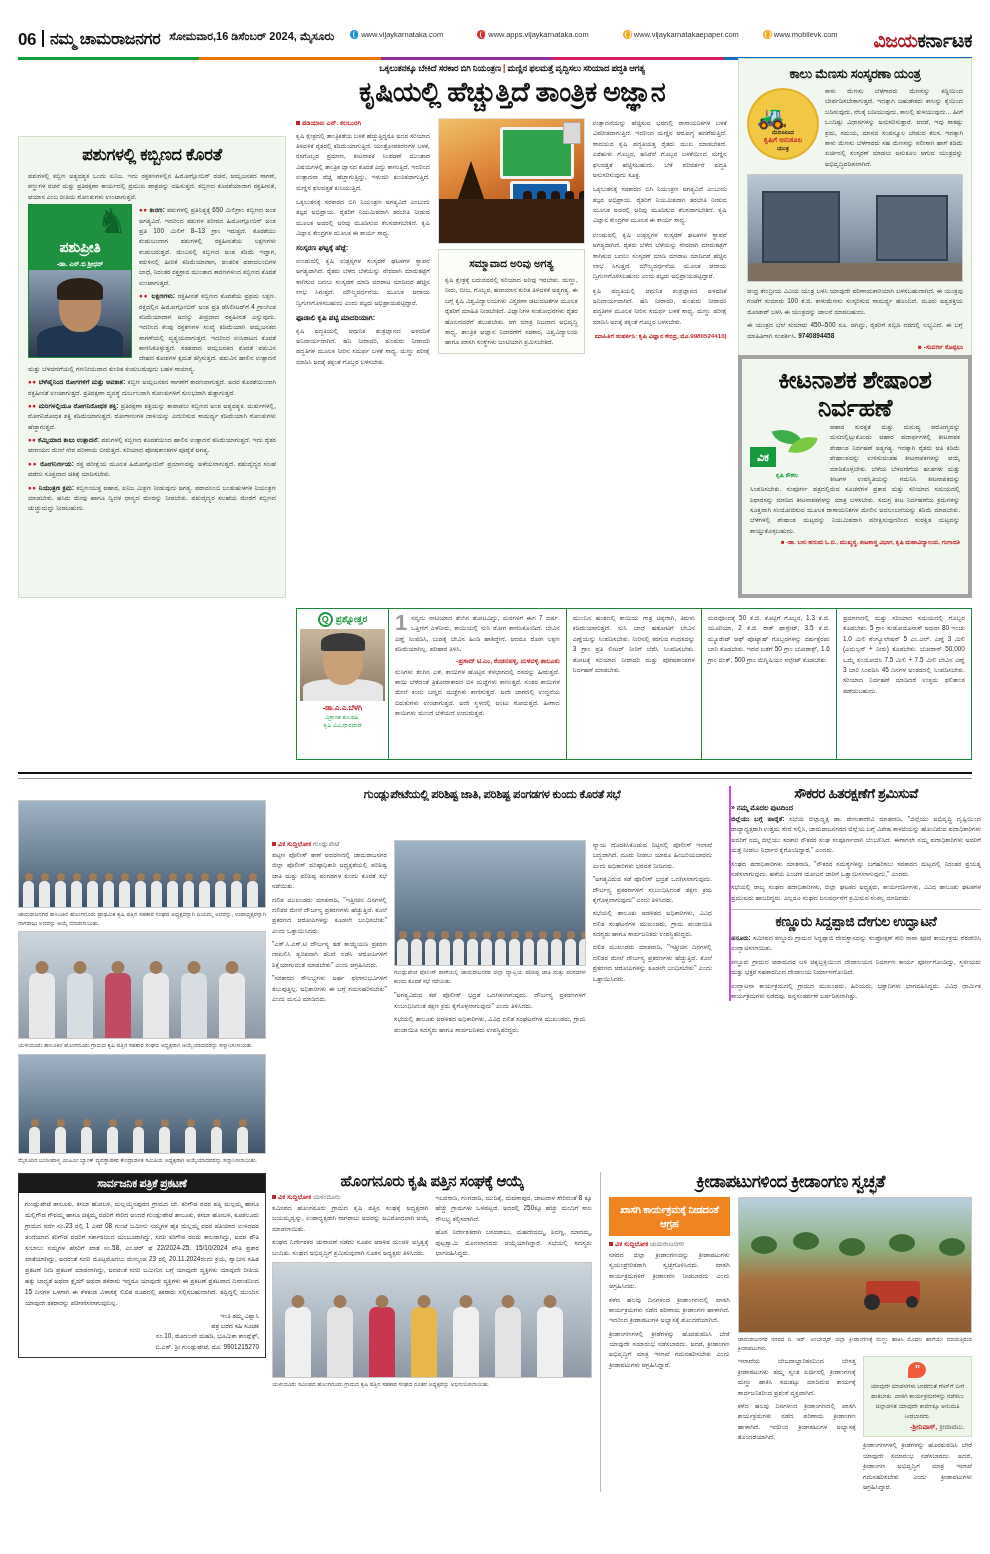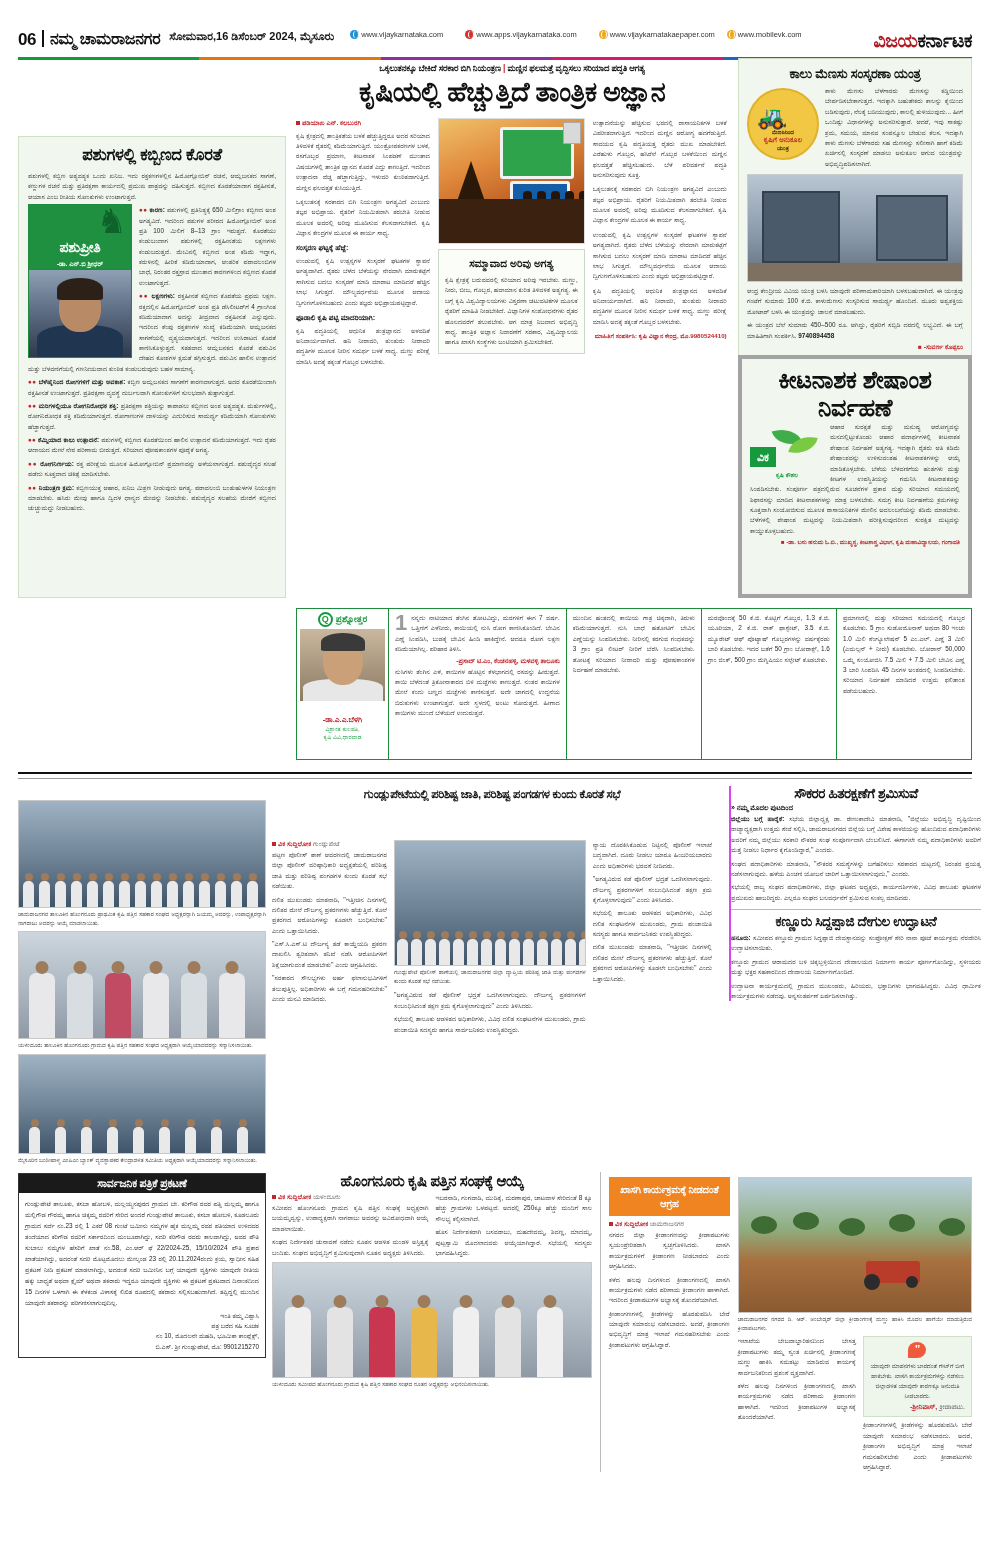--- a/index.html
+++ b/index.html
@@ -13,21 +13,21 @@
 
   
   .topbar {
     position:absolute; left:18px; top:30px; width:954px; height:24px;
     display:flex; align-items:flex-start; gap:6px;
   }
   .pagenum { font-size:17px; font-weight:bold; color:#111; letter-spacing:-0.5px; }
   .vsep { width:2px; height:17px; background:#111; }
   .edition-name { font-size:16px; font-weight:bold; color:#111; letter-spacing:-0.3px; }
   .edition-date { font-size:11px; color:#111; font-weight:bold; margin-left:3px; }
-  .weblinks { display:flex; align-items:center; gap:0px; margin-left:10px; flex:1; }
+  .weblinks { display:flex; align-items:center; gap:12px; margin-left:10px; flex:1; }
   .weblink { display:flex; align-items:center; gap:2px; font-size:7.5px; color:#333; }
   .weblink .dot {
     width:9px; height:9px; border-radius:50%; display:inline-block;
     position:relative; flex:0 0 auto;
   }
   .weblink .dot::after{
     content:""; position:absolute; left:2.5px; top:1px; width:4px; height:7px;
     border-left:1px solid #fff; border-right:1px solid #fff; border-radius:50%;
   }
   .wl-pad { margin-left:22px; }
@@ -234,21 +234,21 @@
     width:15px; height:15px; border:2px solid #17993e; border-radius:50%;
     color:#17993e; font-size:9px; line-height:11px; text-align:center; font-weight:bold;
   }
   .qa-photo {
     width:100%; height:72px; background:linear-gradient(#c9b79e,#8d7a63);
     position:relative; overflow:hidden;
   }
   .qa-photo .f { position:absolute; left:50%; top:8px; transform:translateX(-50%); width:40px; height:48px; border-radius:46%; background:#caa078; }
   .qa-photo .h { position:absolute; left:50%; top:4px; transform:translateX(-50%); width:44px; height:18px; border-radius:50% 50% 8% 8%; background:#3a3a3a; }
   .qa-photo .t { position:absolute; left:50%; bottom:0; transform:translateX(-50%); width:80px; height:22px; border-radius:38% 38% 0 0; background:#e7e7e7; }
-  .qa-name { text-align:center; font-size:7.5px; font-weight:bold; color:#c0272d; margin-top:14px; }
+  .qa-name { text-align:center; font-size:7.5px; font-weight:bold; color:#c0272d; margin-top:2px; }
   .qa-desig { text-align:center; font-size:6px; color:#17993e; line-height:1.4; }
   .qa-col { flex:1; padding:4px 6px; border-right:1px solid #1d8a3c; }
   .qa-col:last-child { border-right:none; }
   .qa-num { float:left; font-size:22px; color:#9a9a9a; font-weight:bold; line-height:.9; margin:0 4px 0 0; }
   .qa-src { text-align:right; font-size:6.6px; font-weight:bold; color:#c0272d; margin:2px 0; }
 
   
   .hrule-thick { position:absolute; left:18px; width:954px; height:2px; background:#111; }
 
   .bl-photo {
@@ -705,20 +705,21 @@
       <span class="wp" style="left:96px; background:#c9364f"></span>
       <span class="wp" style="left:138px; background:#e8b74b"></span>
       <span class="wp" style="left:180px; background:#efefef"></span>
       <span class="wp" style="left:222px; background:#e3e3e3"></span>
       <span class="wp" style="left:264px; background:#efefef"></span>
     </div>
     <p class="cap-txt">ಯಳಂದೂರು ಸಮೀಪದ ಹೊಂಗನೂರು ಗ್ರಾಮದ ಕೃಷಿ ಪತ್ತಿನ ಸಹಕಾರ ಸಂಘದ ನೂತನ ಅಧ್ಯಕ್ಷರನ್ನು ಅಭಿನಂದಿಸಲಾಯಿತು.</p>
   </div>
 
   <div style="position:absolute; left:600px; top:1172px; width:372px; border-left:1px solid #bbb; padding-left:8px;">
+    <h3 style="font-size:17px; font-weight:bold; text-align:center; color:#111; letter-spacing:-.6px">ಕ್ರೀಡಾಪಟುಗಳಿಂದ ಕ್ರೀಡಾಂಗಣ ಸ್ವಚ್ಛತೆ</h3>
 
     <div style="display:flex; gap:8px; margin-top:5px;">
       <div style="width:34%">
         <div class="orange-box">ಖಾಸಗಿ ಕಾರ್ಯಕ್ರಮಕ್ಕೆ ನೀಡದಂತೆ ಆಗ್ರಹ</div>
         <p class="byline" style="margin-top:4px">
           <span class="sq"></span><span class="nm">ವಿಕ ಸುದ್ದಿಲೋಕ</span>
           <span class="pl">ಚಾಮರಾಜನಗರ</span>
         </p>
         <p class="body-txt" style="margin-top:2px">ನಗರದ ಜಿಲ್ಲಾ ಕ್ರೀಡಾಂಗಣವನ್ನು ಕ್ರೀಡಾಪಟುಗಳು ಸ್ವಯಂಪ್ರೇರಿತರಾಗಿ ಸ್ವಚ್ಛಗೊಳಿಸಿದರು. ಖಾಸಗಿ ಕಾರ್ಯಕ್ರಮಗಳಿಗೆ ಕ್ರೀಡಾಂಗಣ ನೀಡಬಾರದು ಎಂದು ಆಗ್ರಹಿಸಿದರು.</p>
         <p class="body-txt" style="margin-top:3px">ಕಳೆದ ಹಲವು ದಿನಗಳಿಂದ ಕ್ರೀಡಾಂಗಣದಲ್ಲಿ ಖಾಸಗಿ ಕಾರ್ಯಕ್ರಮಗಳು ನಡೆದ ಪರಿಣಾಮ ಕ್ರೀಡಾಂಗಣ ಹಾಳಾಗಿದೆ. ಇದರಿಂದ ಕ್ರೀಡಾಪಟುಗಳ ಅಭ್ಯಾಸಕ್ಕೆ ತೊಂದರೆಯಾಗಿದೆ.</p>

